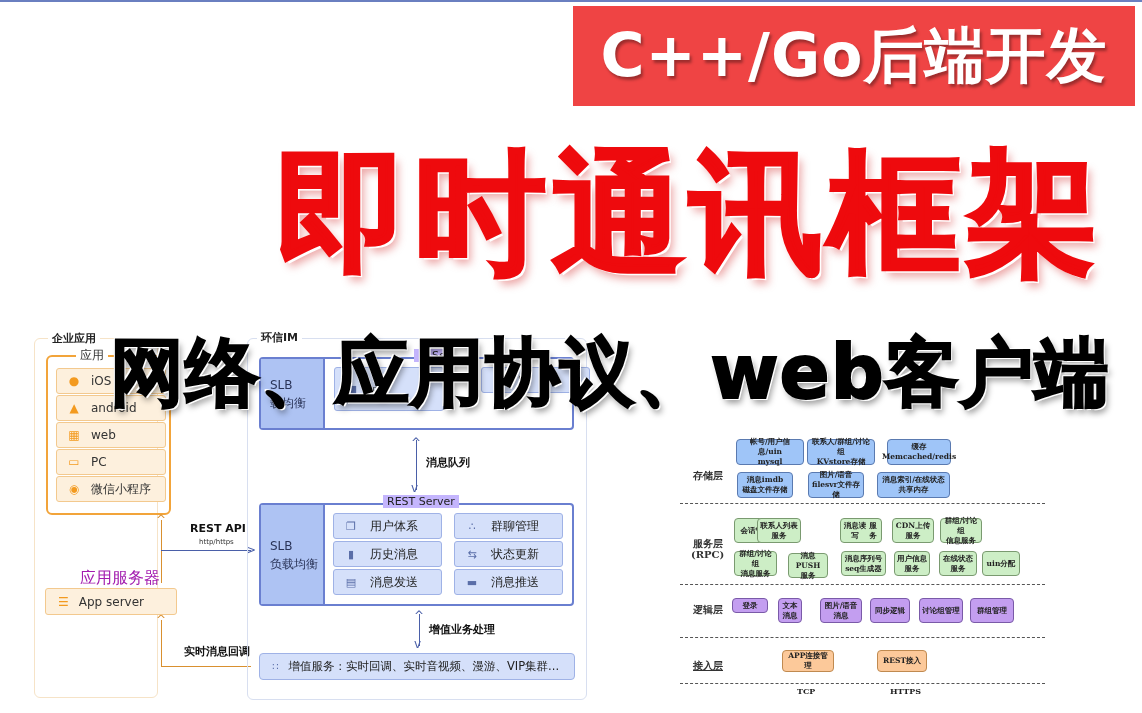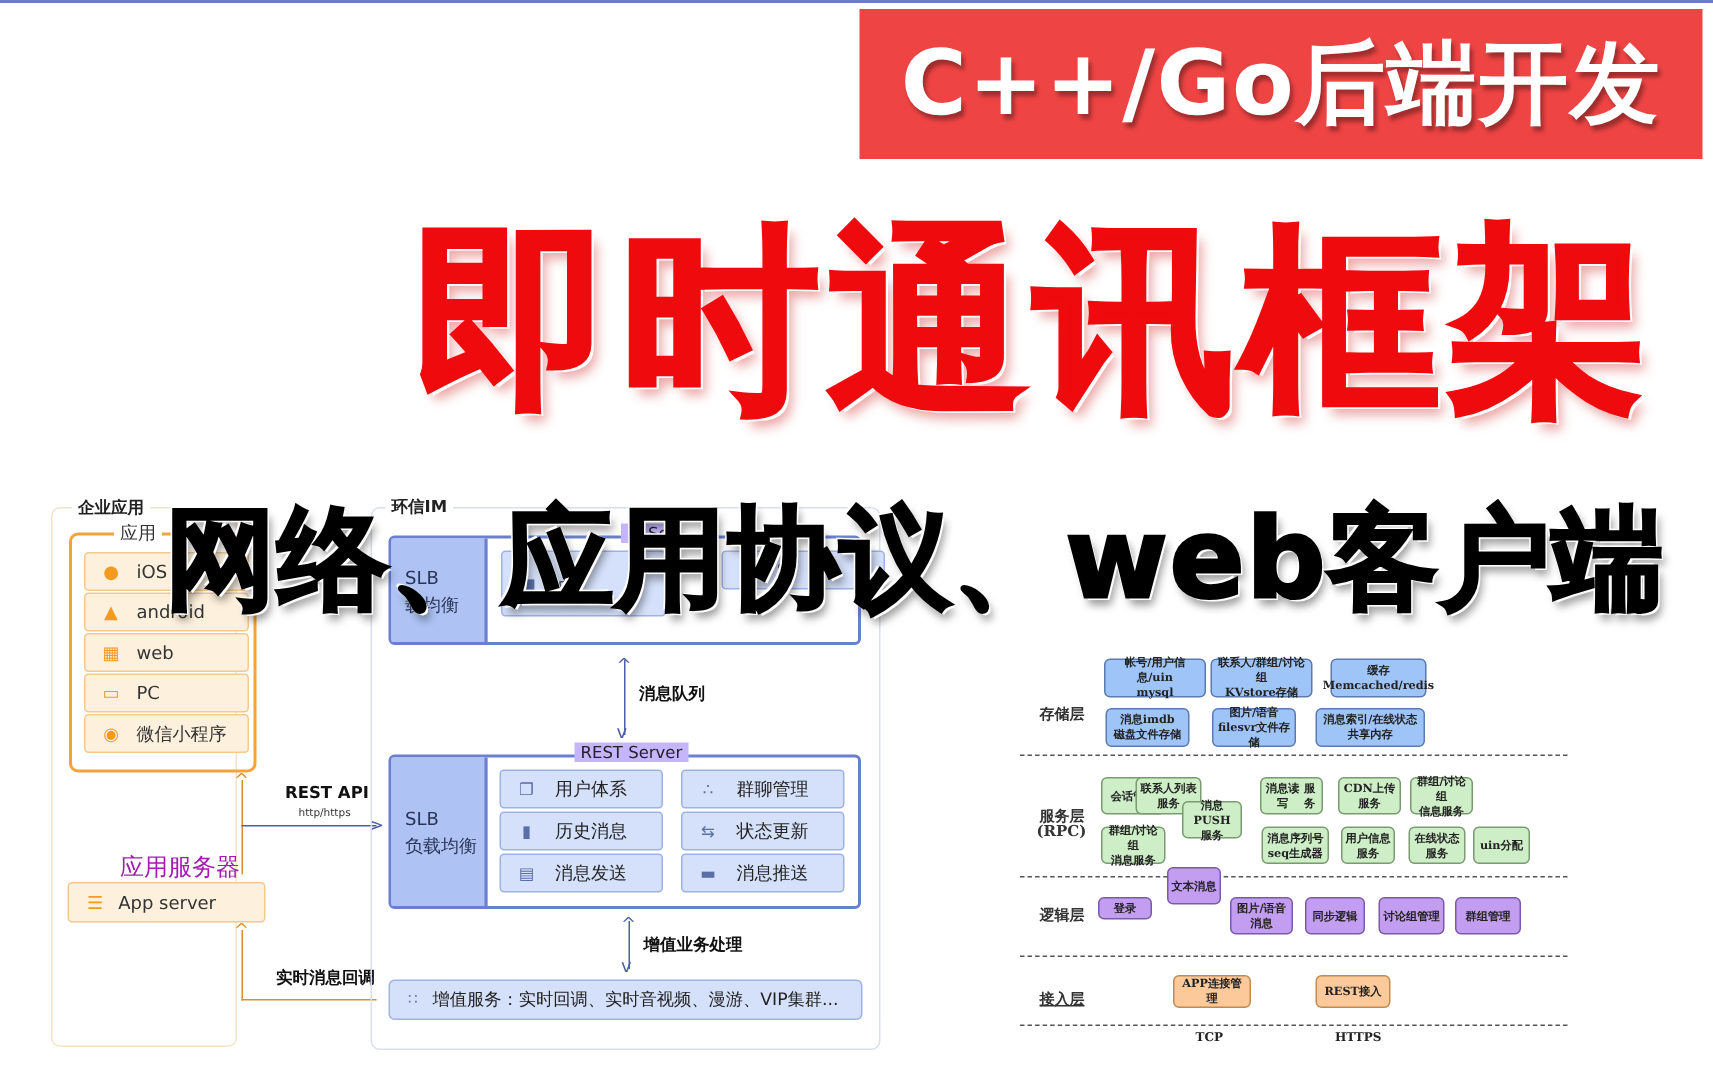--- a/index.html
+++ b/index.html
@@ -257,21 +257,21 @@
   <span>服务</span>
 </div>
 <div class="node n-green" style="left:940px; top:518px; width:42px; height:25px; flex-direction:column;">
   <span>群组/讨论组</span>
   <span>信息服务</span>
 </div>
 <div class="node n-green" style="left:734px; top:551px; width:43px; height:25px; flex-direction:column;">
   <span>群组/讨论组</span>
   <span>消息服务</span>
 </div>
-<div class="node n-green" style="left:788px; top:534px; width:40px; height:25px; flex-direction:column;">
+<div class="node n-green" style="left:788px; top:553px; width:40px; height:25px; flex-direction:column;">
   <span>消息PUSH</span>
   <span>服务</span>
 </div>
 <div class="node n-green" style="left:841px; top:551px; width:45px; height:25px; flex-direction:column;">
   <span>消息序列号</span>
   <span>seq生成器</span>
 </div>
 <div class="node n-green" style="left:894px; top:551px; width:36px; height:25px; flex-direction:column;">
   <span>用户信息</span>
   <span>服务</span>
@@ -280,21 +280,21 @@
   <span>在线状态</span>
   <span>服务</span>
 </div>
 <div class="node n-green" style="left:982px; top:551px; width:38px; height:25px; flex-direction:column;">
   <span>uin分配</span>
 </div>
 
 <div class="node n-purple" style="left:732px; top:598px; width:36px; height:15px; flex-direction:column;">
   <span>登录</span>
 </div>
-<div class="node n-purple" style="left:778px; top:578px; width:36px; height:25px; flex-direction:column;">
+<div class="node n-purple" style="left:778px; top:598px; width:24px; height:25px; flex-direction:column;">
   <span>文本消息</span>
 </div>
 <div class="node n-purple" style="left:820px; top:598px; width:42px; height:25px; flex-direction:column;">
   <span>图片/语音</span>
   <span>消息</span>
 </div>
 <div class="node n-purple" style="left:870px; top:598px; width:40px; height:25px; flex-direction:column;">
   <span>同步逻辑</span>
 </div>
 <div class="node n-purple" style="left:919px; top:598px; width:44px; height:25px; flex-direction:column;">

